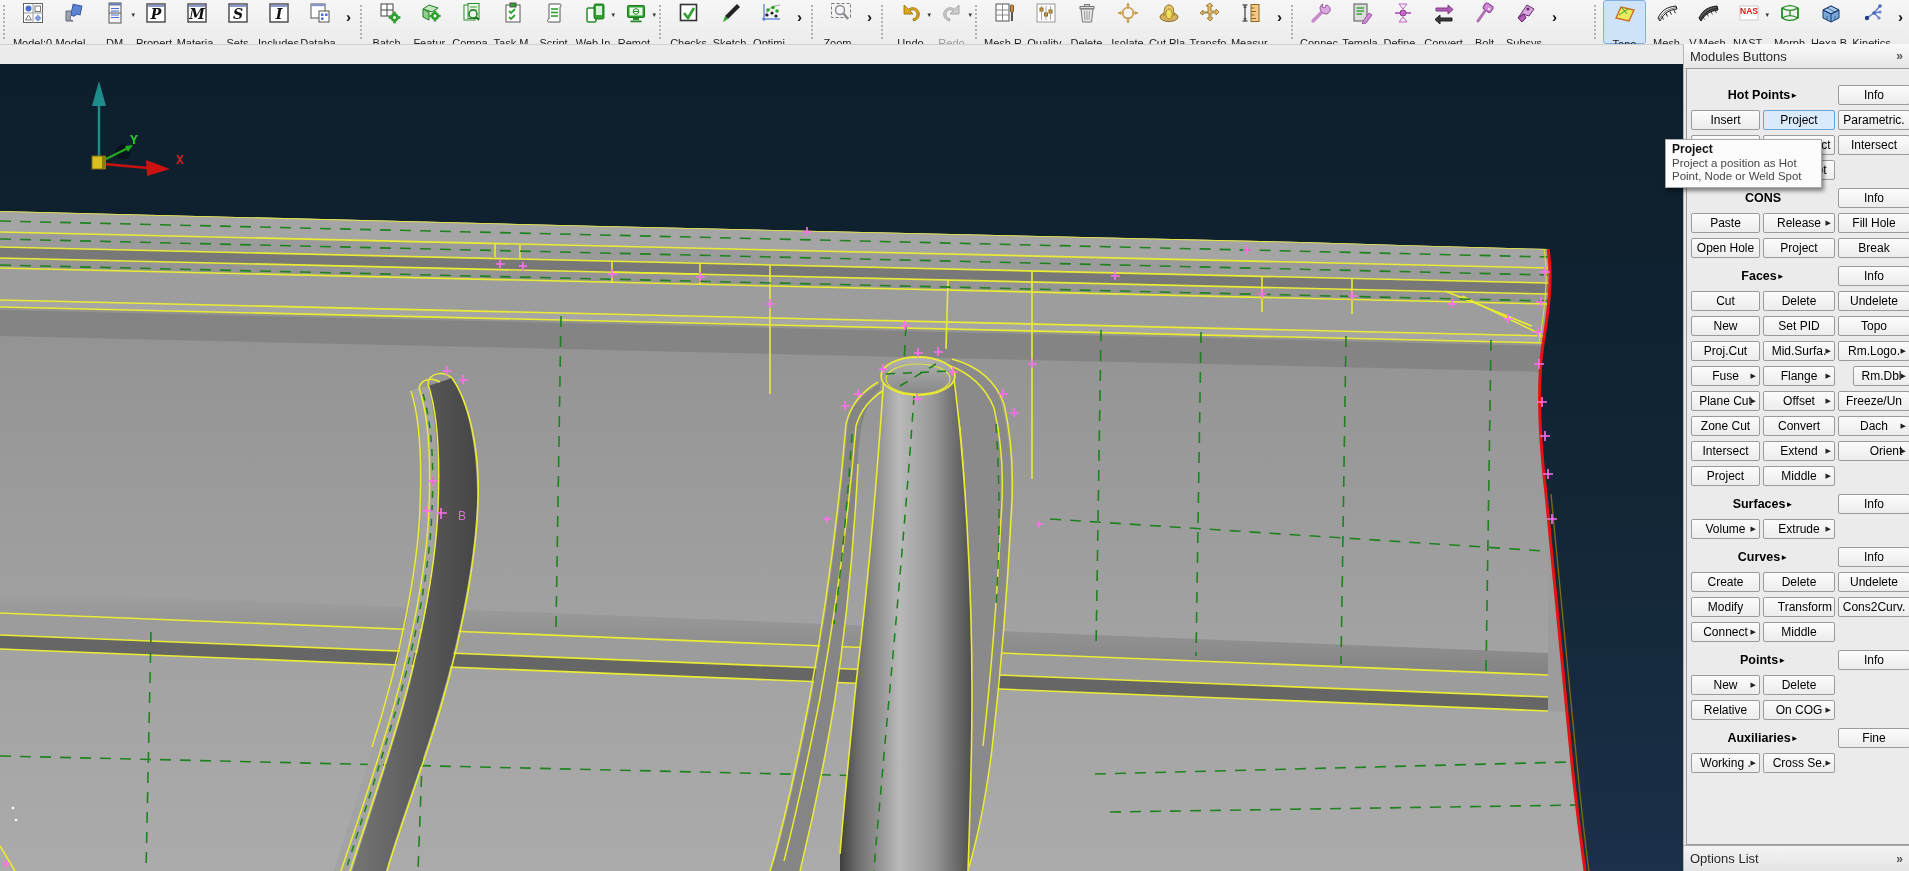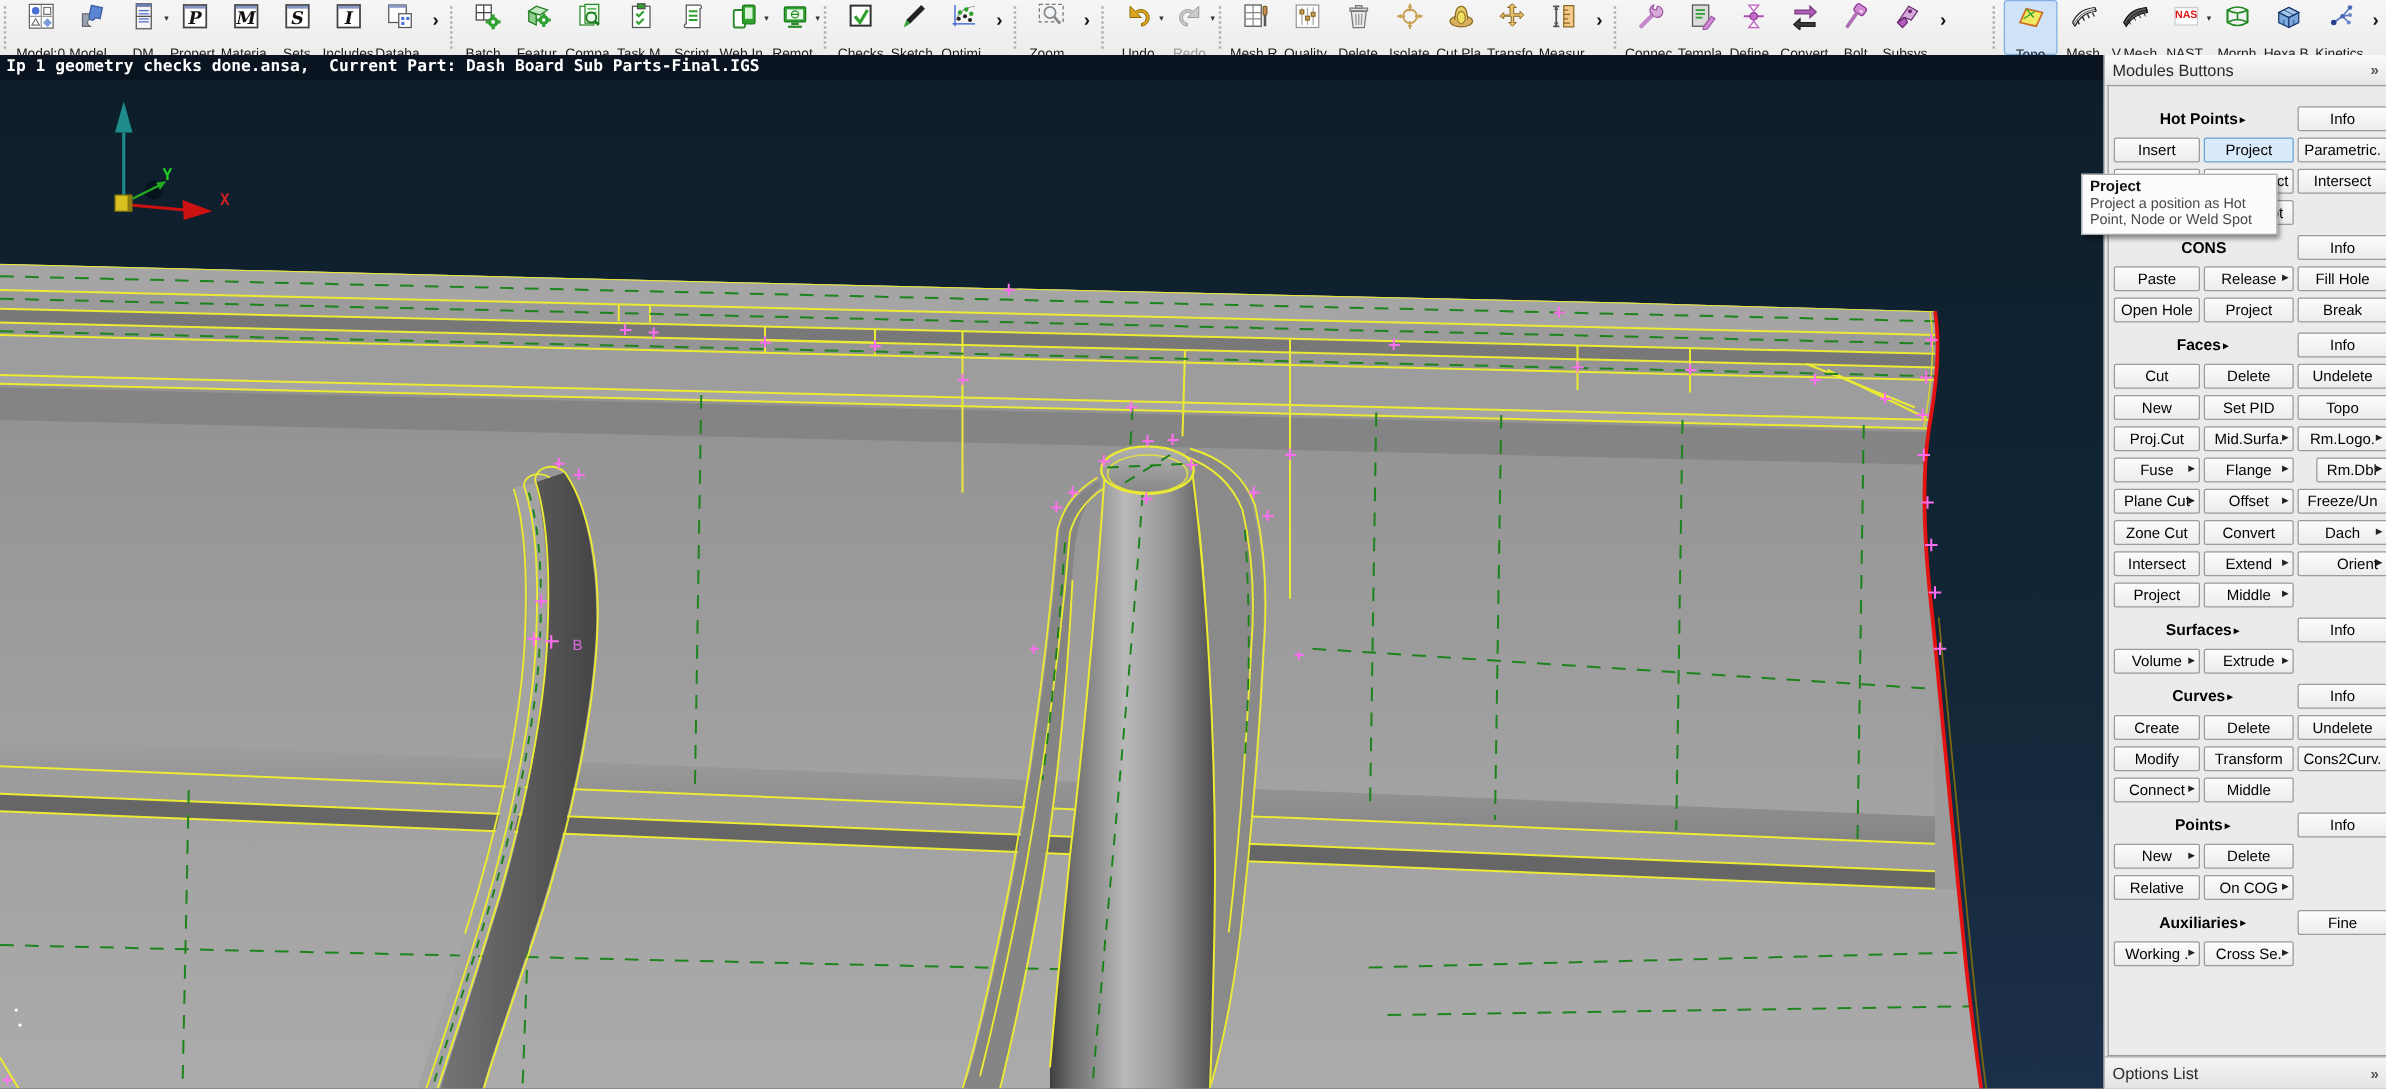--- a/index.html
+++ b/index.html
@@ -600,21 +600,20 @@
               <circle cx="19" cy="10" r="1.6" fill="#6a88cc"></circle>
               <circle cx="18" cy="16" r="1.6" fill="#6a88cc"></circle>
             </svg>
           </span>
           <div class="tb-label">Kinetics</div>
         </div>
         <div class="tb-chevron">›</div>
       </div>
     </div>
 
-  <div class="statusbar">Ip 1 geometry checks done.ansa,  Current Part: Dash Board Sub Parts-Final.IGS</div>
 
   <div class="viewport">
     <svg width="1683" height="807" viewBox="0 0 1683 807">
       <defs>
         <linearGradient id="faceGrad" x1="0" y1="0" x2="0" y2="1">
           <stop offset="0" stop-color="#929292"></stop>
             <stop offset="1" stop-color="#a4a4a4"></stop>
         </linearGradient>
         <linearGradient id="botGrad" x1="0" y1="0" x2="0" y2="1">
           <stop offset="0" stop-color="#a2a2a2"></stop>
@@ -924,21 +923,21 @@
           <div class="sec-title">Curves<span class="arr">►</span></div>
           <div class="sbtn" style="grid-column: 3;">Info</div>
         </div>
         <div class="sec-row">
           <div class="sbtn" style="grid-column: 1;">Create</div>
           <div class="sbtn" style="grid-column: 2;">Delete</div>
           <div class="sbtn" style="grid-column: 3;">Undelete</div>
         </div>
         <div class="sec-row">
           <div class="sbtn" style="grid-column: 1;">Modify</div>
-          <div class="sbtn" style="grid-column: 2;">Transform</div>
+          <div class="sbtn" style="grid-column: 2; text-align: right;">Transform</div>
           <div class="sbtn" style="grid-column: 3;">Cons2Curv.</div>
         </div>
         <div class="sec-row">
           <div class="sbtn" style="grid-column: 1;">Connect<span class="sub">▶</span></div>
           <div class="sbtn" style="grid-column: 2;">Middle</div>
           <div style="grid-column: 3;"></div>
         </div>
         <div class="sec-header">
           <div class="sec-title">Points<span class="arr">►</span></div>
           <div class="sbtn" style="grid-column: 3;">Info</div>

